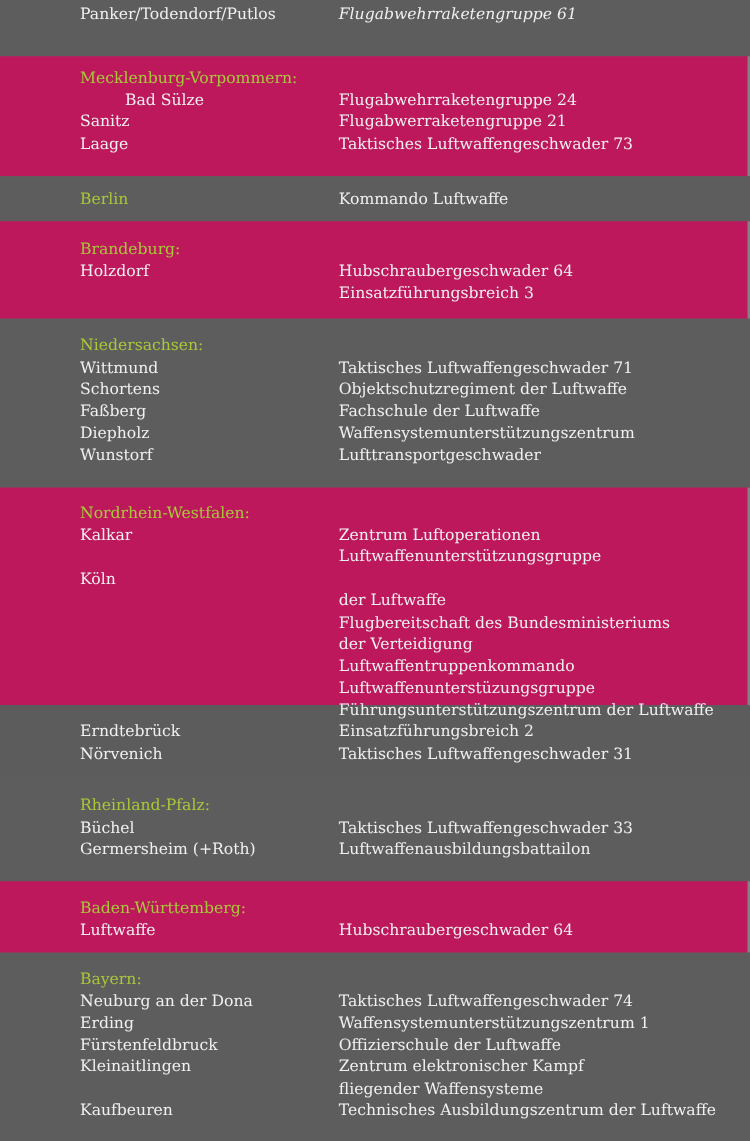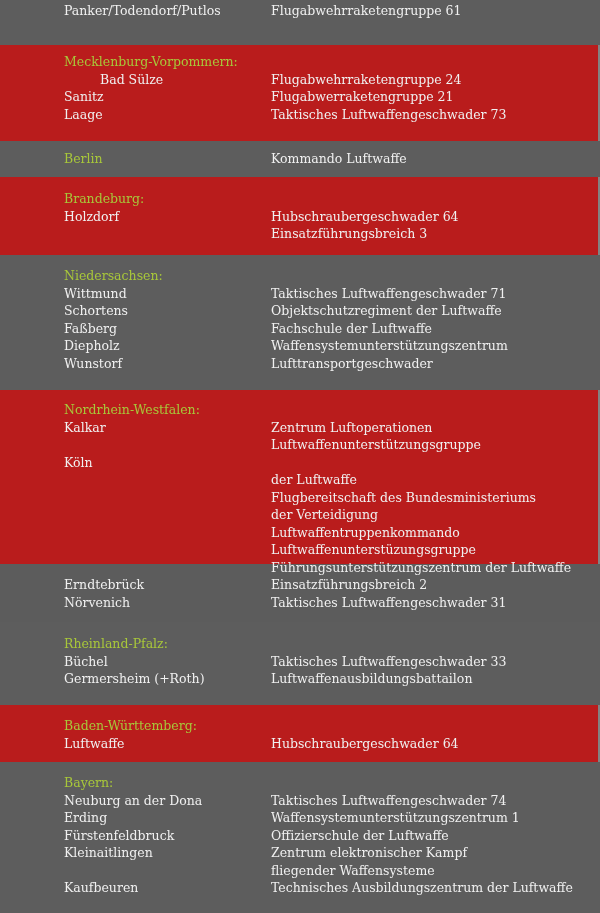--- a/index.html
+++ b/index.html
@@ -5,35 +5,35 @@
     html, body { margin: 0; padding: 0; }
     body {
       width: 600px; height: 913px; overflow: hidden;
       background: #5c5c5c;
       font-family: "DejaVu Serif", "Liberation Serif", serif;
       font-size: 12.5px;
       color: #f0f0f0;
     }
     .band { position: absolute; left: 0; width: 600px; box-sizing: border-box; }
     .band.dark { background: #5d5d5d; }
-    .band.light { background: #b91c1c; border-right: 2px solid #828282; }
+    .band.light { background: #be185d; border-right: 2px solid #828282; }
     .line { position: absolute; height: 17.5px; line-height: 17.5px; white-space: nowrap; }
     .state { left: 64px; color: #a8c73a; }
     .place { left: 64px; }
     .unit { left: 271px; }
   </style>
 </head>
 <body>
 
 <div id="root">
     <div class="band dark" style="top: -16px; height: 61px;">
       <div class="line place" style="top: 0px;">Appen</div>
       <div class="line unit" style="top: 0px;">Unteroffizierschule der Luftwaffe</div>
       <div class="line place" style="top: 17.5px;">Panker/Todendorf/Putlos</div>
-      <div class="line unit" style="top: 17.5px;">Flugabwehrraketengruppe 61</div>
+      <div class="line unit" style="top: 17.5px; font-style: italic;">Flugabwehrraketengruppe 61</div>
     </div>
     <div class="band light" style="top: 45px; height: 96px;">
       <div class="line state" style="top: 8px;">Mecklenburg-Vorpommern:</div>
       <div class="line place" style="top: 25.5px; margin-left: 36px;">Bad Sülze</div>
       <div class="line unit" style="top: 25.5px;">Flugabwehrraketengruppe 24</div>
       <div class="line place" style="top: 43px;">Sanitz</div>
       <div class="line unit" style="top: 43px;">Flugabwerraketengruppe 21</div>
       <div class="line place" style="top: 60.5px;">Laage</div>
       <div class="line unit" style="top: 60.5px;">Taktisches Luftwaffengeschwader 73</div>
     </div>

